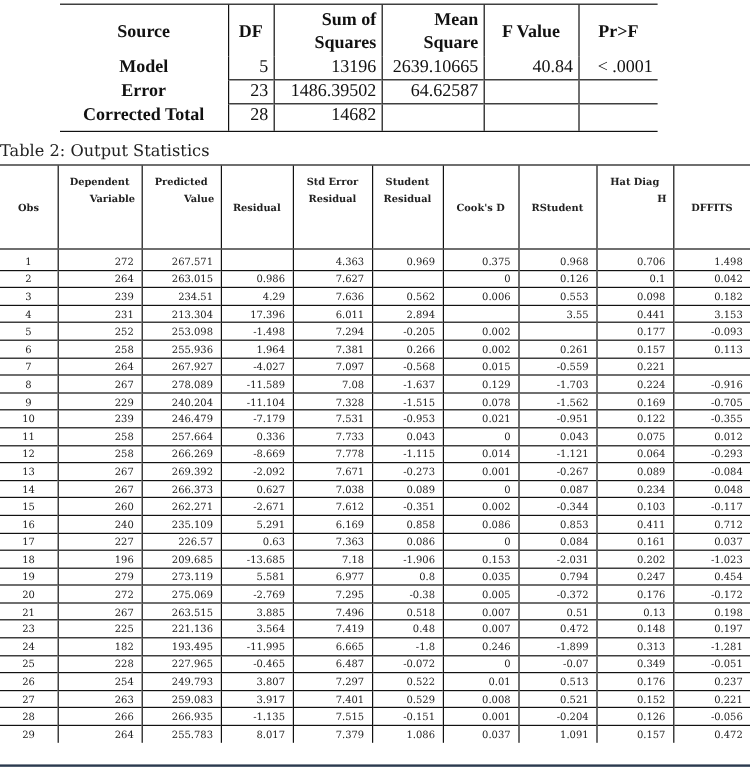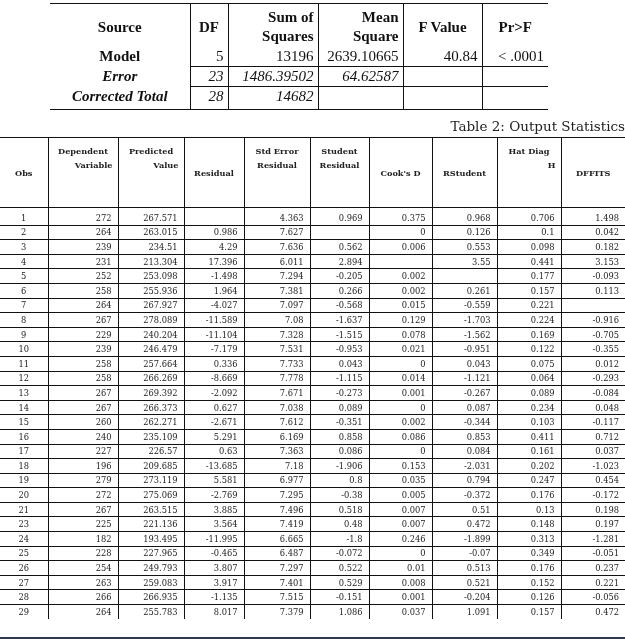--- a/index.html
+++ b/index.html
@@ -13,29 +13,29 @@
     border-top: 1.3px solid #111; border-bottom: 1.3px solid #111;
     font-family: "Liberation Serif", "DejaVu Serif", serif;
   }
   .anova table { border-collapse: collapse; width: 100%; table-layout: fixed; }
   .anova th, .anova td { padding: 0 4px; font-size: 15px; line-height: 19px; }
   .anova th { font-weight: bold; vertical-align: middle; }
   .anova thead th { padding-top: 4px; padding-bottom: 1px; }
   .anova tbody td { text-align: right; }
   .anova .src { text-align: center; font-weight: bold; }
   .anova .vb { border-left: 1px solid #111; }
-  .anova tbody tr + tr td { border-top: 1px solid #111; font-style: italic; }
+  .anova tbody tr + tr td { border-top: 1px solid #111; }
   .anova tbody tr + tr td.src { border-top: none; }
   .anova th.r { text-align: right; }
   .anova th.c { text-align: center; }
   .anova tbody tr:last-child td { padding-bottom: 3px; }
 
   
   .caption {
-    position: absolute; left: 0; width: 625px; top: 118px; text-align: right;
+    position: absolute; left: 0; width: 625px; top: 118px; text-align: left;
     font-family: "DejaVu Serif", serif; font-size: 13.5px; color: #222;
   }
 
   
   .stats {
     position: absolute; left: 0; top: 137px; width: 625px;
     border-top: 1.5px solid #111;
   }
   .stats table { border-collapse: collapse; width: 625px; table-layout: fixed; }
   .stats th {

